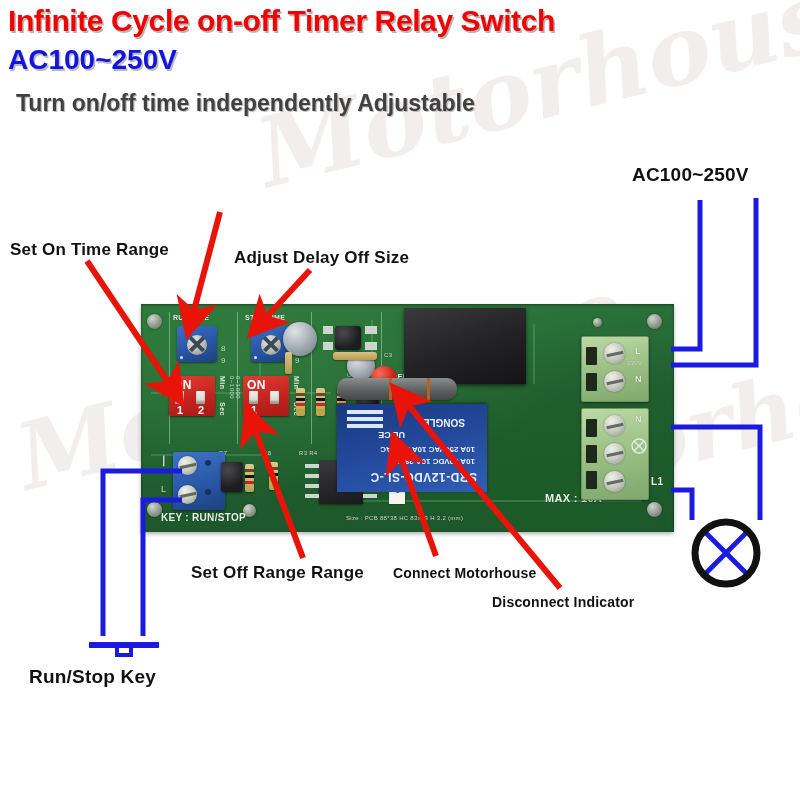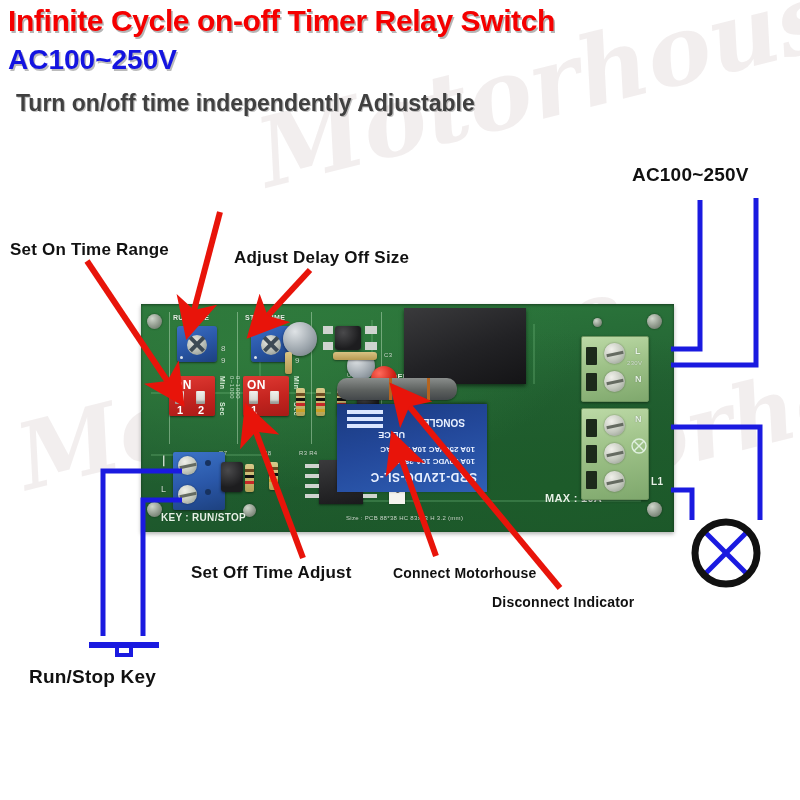--- a/index.html
+++ b/index.html
@@ -162,21 +162,21 @@
   <div class="watermark" style="left:250px;top:20px;font-size:96px;transform:rotate(-14deg);">Motorhouse</div>
   <div class="watermark" style="left:10px;top:330px;font-size:92px;transform:rotate(-14deg);">Motorhouse</div>
   <div class="watermark" style="left:430px;top:370px;font-size:88px;transform:rotate(-14deg);">Motorhouse</div>
 
   <div class="title-main">Infinite Cycle on-off Timer Relay Switch</div>
   <div class="title-sub1">AC100~250V</div>
   <div class="title-sub2">Turn on/off time independently Adjustable</div>
 
   <div class="callout" style="left:10px;top:240px;font-size:17px;">Set On Time Range</div>
   <div class="callout" style="left:234px;top:248px;font-size:17px;">Adjust Delay Off Size</div>
-  <div class="callout" style="left:191px;top:563px;font-size:17px;">Set Off Time Adjust</div>
+  <div class="callout" style="left:191px;top:563px;font-size:17px;">Set Off Range Range</div>
   <div class="callout" style="left:393px;top:565px;font-size:14px;">Connect Motorhouse</div>
   <div class="callout" style="left:492px;top:594px;font-size:14px;">Disconnect Indicator</div>
   <div class="callout" style="left:29px;top:666px;font-size:19px;">Run/Stop Key</div>
   <div class="callout" style="left:632px;top:164px;font-size:19px;">AC100~250V</div>
 
   <div id="pcb">
 
     <div class="trace" style="left:10px;top:88px;width:180px;height:2px;"></div>
     <div class="trace" style="left:10px;top:150px;width:120px;height:2px;"></div>
     <div class="trace" style="left:118px;top:16px;width:2px;height:72px;"></div>

